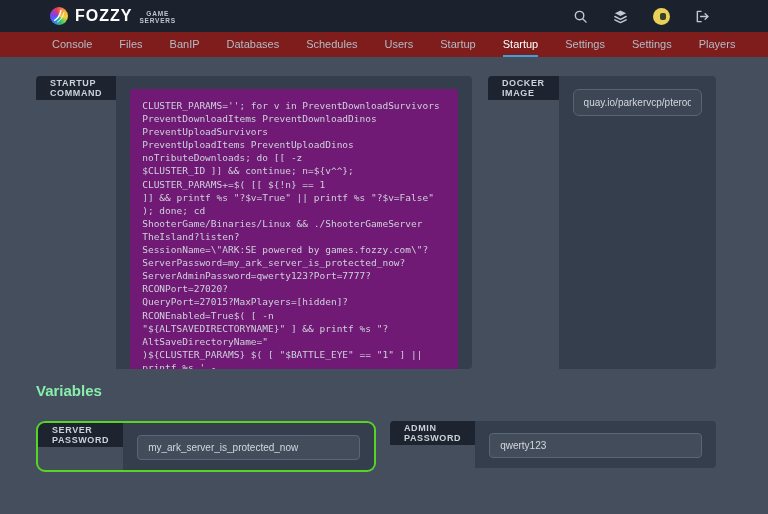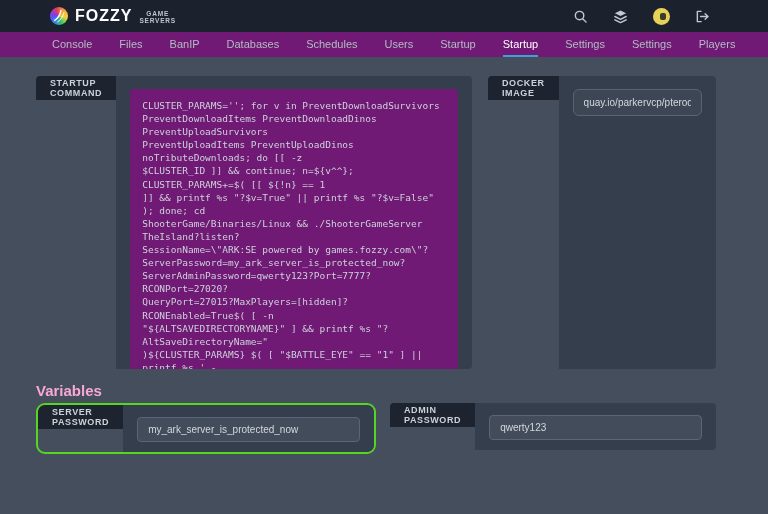--- a/index.html
+++ b/index.html
@@ -41,21 +41,21 @@
     background: #e9d158; position: relative; cursor: pointer;
   }
   .avatar::after {
     content: ""; position: absolute; left: 7px; top: 5px;
     width: 6px; height: 7px; border-radius: 2px; background: #3a3f2a;
   }
 
   
   .navbar {
     height: 25px;
-    background: #701a75;
+    background: #7f1d1d;
     display: flex;
     align-items: stretch;
     gap: 27px;
     padding: 0 0 0 52px;
   }
   .nav-tab {
     display: flex; align-items: center;
     font-size: 11px; color: #b4bbc5;
     border-bottom: 2px solid transparent;
     padding-top: 1px;
@@ -97,22 +97,22 @@
     border: 1px solid #5a6373;
     border-radius: 6px;
     color: #d3d8df;
     font-family: "Liberation Sans", sans-serif;
     font-size: 10px;
     padding: 0 10px;
     outline: none;
   }
 
   .section-heading {
-    margin: 13px 0 4px;
-    font-size: 15px; font-weight: 700; color: #f9a8d4;
+    margin: 13px 0 22px;
+    font-size: 15px; font-weight: 700; color: #86efac;
   }
 
   .row2 { gap: 14px; align-items: flex-start; }
   .var-highlight {
     flex: 0 0 340px;
     border: 2px solid #55d625;
     border-radius: 9px;
     overflow: hidden;
   }
   .var-highlight .panel { border-radius: 6px; }

